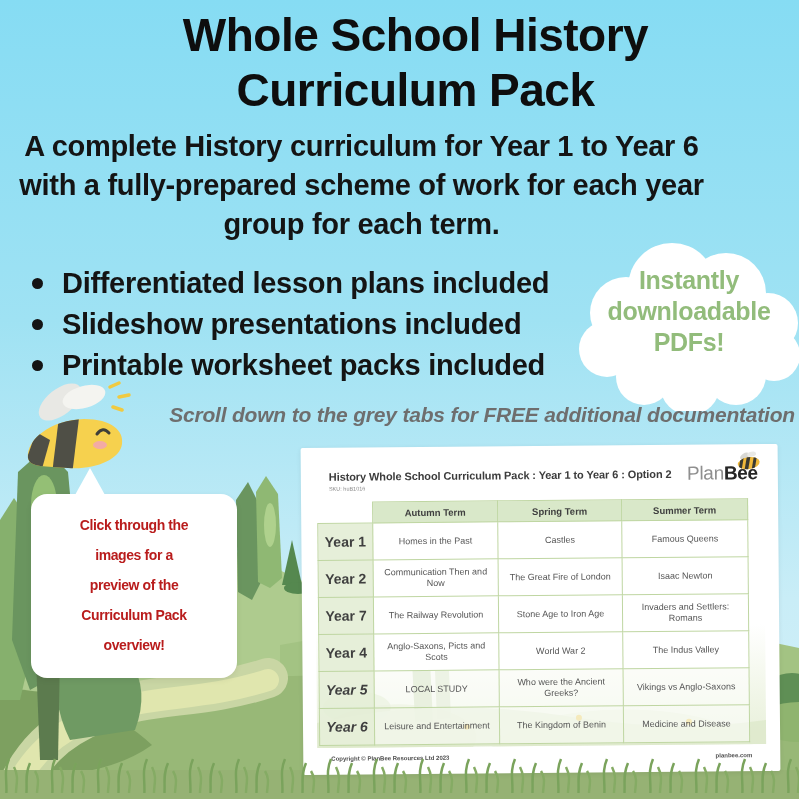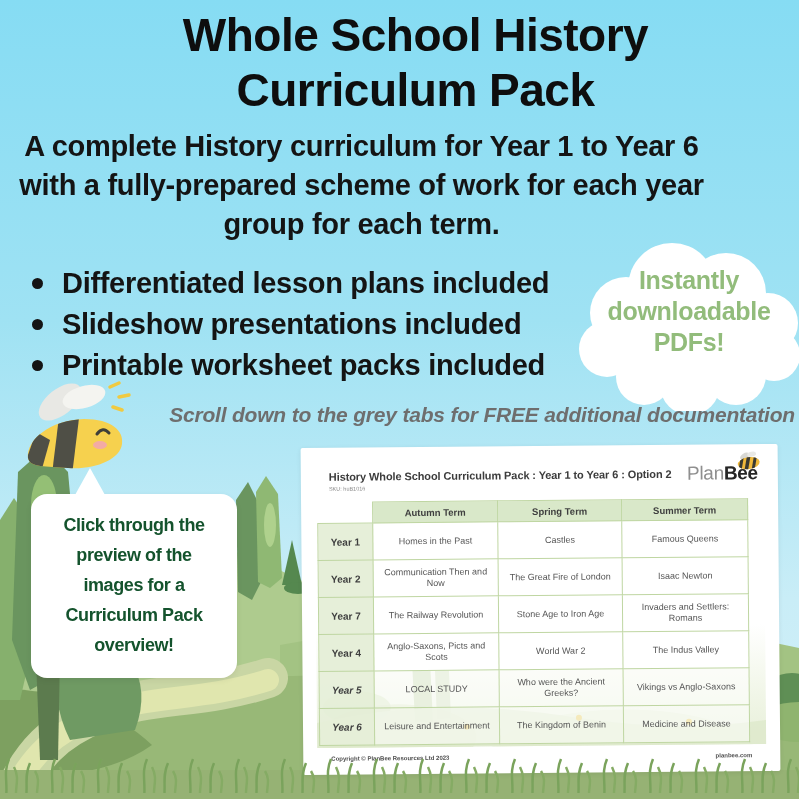--- a/index.html
+++ b/index.html
@@ -53,22 +53,22 @@
   }
 
   
   .bee{position:absolute;left:20px;top:380px;z-index:4;}
 
   
   .speech-bubble{
     position:absolute;left:31px;top:494px;width:206px;z-index:4;
     background:#ffffff;border-radius:16px;padding:16px 6px 18px 6px;
     box-shadow:0 2px 6px rgba(0,0,0,0.07);
-    text-align:center;font-weight:bold;color:#14532d;
-    font-size:18px;line-height:30px;letter-spacing:-0.4px;
+    text-align:center;font-weight:bold;color:#b91c1c;
+    font-size:14px;line-height:30px;letter-spacing:-0.4px;
   }
   .speech-bubble::before{
     content:"";position:absolute;top:-26px;left:44px;
     border-left:15px solid transparent;border-right:15px solid transparent;
     border-bottom:27px solid #ffffff;
   }
   .speech-bubble div{white-space:nowrap;}
 
   
   .card{
@@ -102,21 +102,21 @@
   .doc-table col.c2{width:124px;}
   .doc-table col.c3{width:126px;}
   .doc-table th,.doc-table td{
     border:1px solid #bfd6a2;text-align:center;vertical-align:middle;
     padding:2px 4px;color:#565656;font-size:9px;line-height:11px;font-weight:normal;
   }
   .doc-table tr.hdr{height:21px;}
   .doc-table tr.body-row{height:37px;}
   .doc-table th.term{background:#d9e8c9;color:#3f3f3f;font-weight:bold;font-size:9.5px;}
   .doc-table th.corner{background:#ffffff;border-top:none;border-left:none;}
-  .doc-table td.year{background:#e6efd9;color:#3f3f3f;font-weight:bold;font-size:10px;margin-left:26px;}
+  .doc-table td.year{background:#e6efd9;color:#3f3f3f;font-weight:bold;font-size:14px;margin-left:26px;}
   .doc-table td.topic{background:#ffffff;}
   .doc-table tr.ghost td.topic{background:rgba(255,255,255,0.55);}
   .doc-table tr.ghost td.year{background:rgba(230,239,217,0.92);font-style:italic;}
   .doc-footer-left{position:absolute;left:28px;bottom:13px;font-size:6px;font-weight:bold;color:#4f4f4f;}
   .doc-footer-right{position:absolute;right:28px;bottom:13px;font-size:6px;font-weight:bold;color:#4f4f4f;}
 </style>
 </head>
 <body>
 
 <div class="scene">
@@ -206,22 +206,22 @@
     <ellipse cx="80" cy="65" rx="7" ry="4" fill="#f2a4b4" opacity="0.85"></ellipse>
     <g stroke="#f0ca41" stroke-width="3.5" stroke-linecap="round">
       <path d="M90,7 l9,-4"></path>
       <path d="M99,17 l10,-2"></path>
       <path d="M93,27 l9,3"></path>
     </g>
   </svg>
 
   <div class="speech-bubble">
     <div>Click through the</div>
+    <div>images for a</div>
     <div>preview of the</div>
-    <div>images for a</div>
     <div>Curriculum Pack</div>
     <div>overview!</div>
   </div>
 
   <div class="card">
     <div class="doc-title">History Whole School Curriculum Pack : Year 1 to Year 6 : Option 2</div>
     <div class="doc-sku">SKU: huB1016</div>
     <div class="doc-logo"><span class="lp">Plan</span><span class="lb">Bee</span></div>
     <svg class="logo-bee" width="30" height="20" viewBox="0 0 30 20">
       <ellipse cx="11" cy="6" rx="5" ry="3" fill="#d8d8d4" transform="rotate(-30 11 6)"></ellipse>

